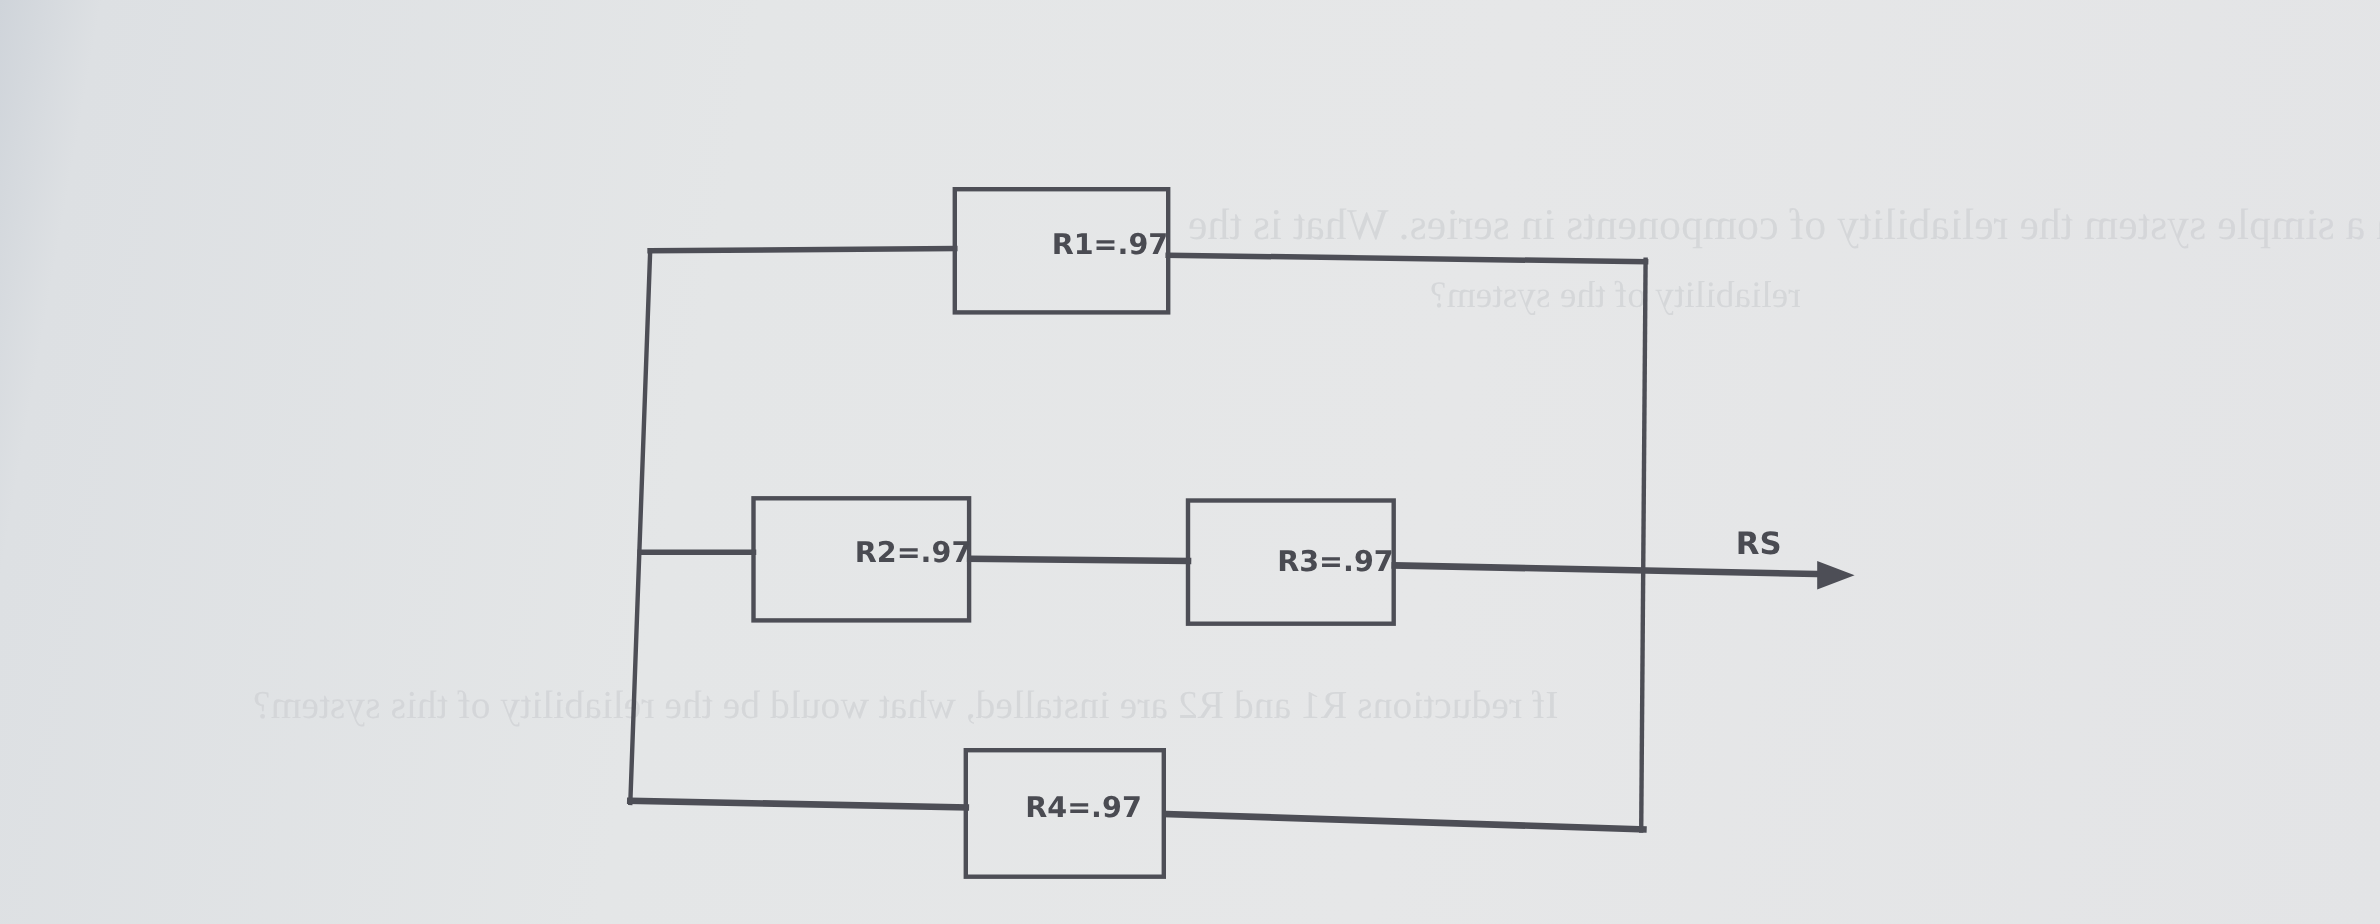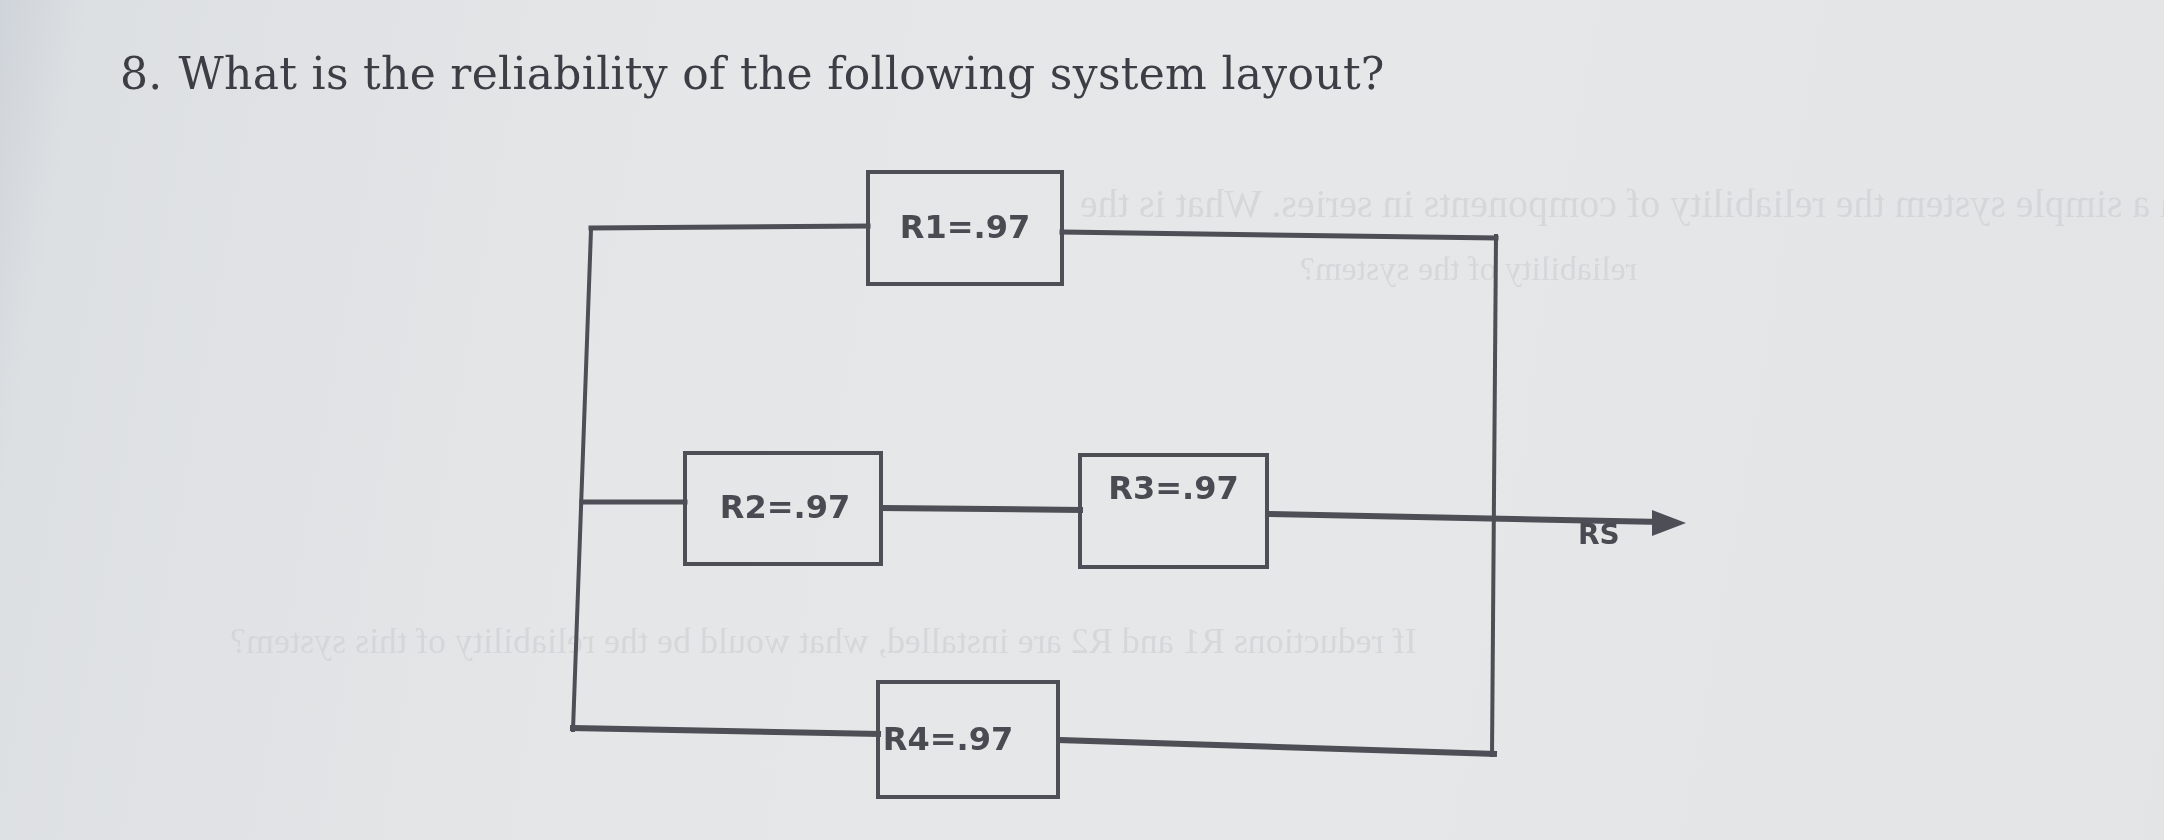--- a/index.html
+++ b/index.html
@@ -40,45 +40,42 @@
       opacity: 0.7;
     }
     svg.diagram {
       position: absolute;
       left: 0; top: 0;
     }
     .box-label {
       position: absolute;
       font-family: "DejaVu Sans", sans-serif;
       font-weight: bold;
-      font-size: 32px;
+      font-size: 26px;
       color: #4a4b52;
-      text-align: center;
+      text-align: right;
       white-space: nowrap;
     }
     .rs-label {
       position: absolute;
       font-family: "DejaVu Sans", sans-serif;
       font-weight: bold;
       font-size: 28px;
       color: #4a4b52;
     }
   </style>
 </head>
 <body>
 
 <div class="page">
 
   <div class="ghost" style="left:1080px; top:180px;">In a simple system the reliability of components in series. What is the</div>
   <div class="ghost" style="left:1300px; top:250px; font-size:34px;">reliability of the system?</div>
   <div class="ghost" style="left:230px; top:620px; font-size:36px;">If reductions R1 and R2 are installed, what would be the reliability of this system?</div>
 
-  <div class="question">
-    <span class="num">8.</span><span>What is the reliability of the following system layout?</span>
-  </div>
 
   <svg class="diagram" width="2164" height="840" viewBox="0 0 2164 840">
     <g stroke="#4d4e56" fill="none" stroke-linecap="square">
 
       <line x1="591" y1="230" x2="573" y2="730" stroke-width="4"></line>
 
       <line x1="1496" y1="236" x2="1492" y2="755" stroke-width="4"></line>
 
       <line x1="591" y1="228" x2="868" y2="226" stroke-width="5"></line>
       <line x1="1062" y1="232" x2="1496" y2="238" stroke-width="5"></line>
@@ -94,17 +91,17 @@
       <rect x="685" y="453" width="196" height="111" stroke-width="4"></rect>
       <rect x="1080" y="455" width="187" height="112" stroke-width="4"></rect>
       <rect x="878" y="682" width="180" height="115" stroke-width="4"></rect>
     </g>
 
     <polygon points="1652,510 1686,523 1652,536" fill="#4d4e56"></polygon>
   </svg>
 
   <div class="box-label" style="left:868px; top:208px; width:194px;">R1=.97</div>
   <div class="box-label" style="left:687px; top:488px; width:196px;">R2=.97</div>
-  <div class="box-label" style="left:1080px; top:469px; width:187px;">R3=.97</div>
+  <div class="box-label" style="left:1080px; top:496px; width:187px;">R3=.97</div>
   <div class="box-label" style="left:858px; top:720px; width:180px;">R4=.97</div>
 
-  <div class="rs-label" style="left:1578px; top:478px;margin-top:40px;">RS</div>
+  <div class="rs-label" style="left:1578px; top:478px;">RS</div>
 </div>
 
 </body></html>

